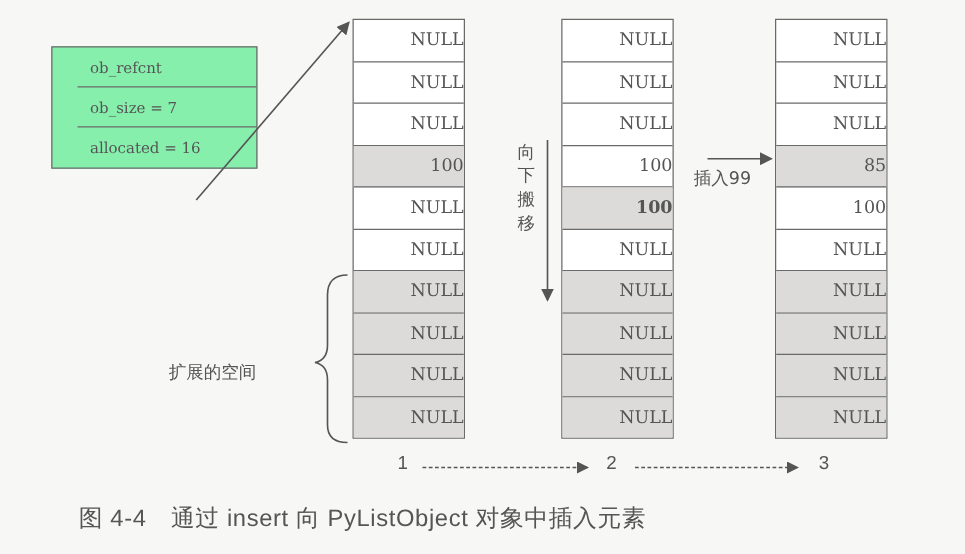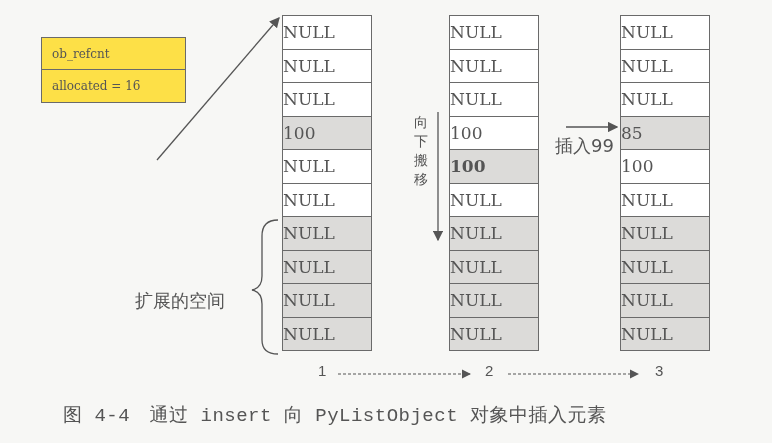--- a/index.html
+++ b/index.html
@@ -2,51 +2,52 @@
 <html><head>
 <meta charset="utf-8">
 <style>
   html, body { margin:0; padding:0; }
   body {
     width:772px; height:443px; background:#f7f7f5; position:relative; overflow:hidden;
     font-family:"DejaVu Serif", serif; color:#444;
   }
   .struct {
     position:absolute; left:41px; top:37px; width:143px;
-    border:1.5px solid #6a6a6a; background:#fde047;
+    border:1.5px solid #6a6a6a; background:#86efac;padding-left:20px;
   }
   .struct .row {
     height:32px; line-height:32px; border-bottom:1.5px solid #6a6a6a;
     font-size:12px; padding-left:10px; color:#555; box-sizing:border-box; position:relative;
   }
   .struct .row:last-child { border-bottom:none; }
   .dot { position:absolute; right:22px; top:13px; width:7px; height:7px; border-radius:50%; background:#555; }
   .col {
     position:absolute; top:15px; width:88px; border:1.5px solid #6a6a6a; background:#fff;
   }
   .cell {
-    height:32.5px; line-height:32.5px; text-align:left; font-size:17px; color:#555;
+    height:32.5px; line-height:32.5px; text-align:right; font-size:14px; color:#555;
     border-bottom:1.5px solid #6a6a6a; box-sizing:content-box;
   }
   .cell:last-child { border-bottom:none; }
   .cell.shade { background:#dcdbd9; }
   .cell.bold { font-weight:bold; }
-  .label-cn { position:absolute; font-family:"DejaVu Sans", sans-serif; color:#555; font-size:18px; }
+  .label-cn { position:absolute; font-family:"DejaVu Sans", sans-serif; color:#555; font-size:14px; }
   .step { position:absolute; top:362px; font-family:"Liberation Sans", sans-serif; font-size:15px; color:#555; }
   .caption {
-    position:absolute; left:63px; top:402px; font-family:Liberation Mono, monospace;
+    position:absolute; left:63px; top:402px; font-family:Liberation Sans, sans-serif;
     font-size:19px; color:#555; letter-spacing:0.5px;
   }
   svg.overlay { position:absolute; left:0; top:0; }
 </style>
 </head>
 <body>
 
 <div class="struct">
   <div class="row"><span>ob_refcnt</span></div>
+  <div class="row"><span>ob_size = 7</span></div>
   <div class="row"><span>allocated = 16</span></div>
 </div>
 
 <div class="col" style="left:282px;">
   <div class="cell">NULL</div>
   <div class="cell">NULL</div>
   <div class="cell">NULL</div>
   <div class="cell shade">100</div>
   <div class="cell">NULL</div>
   <div class="cell">NULL</div>

